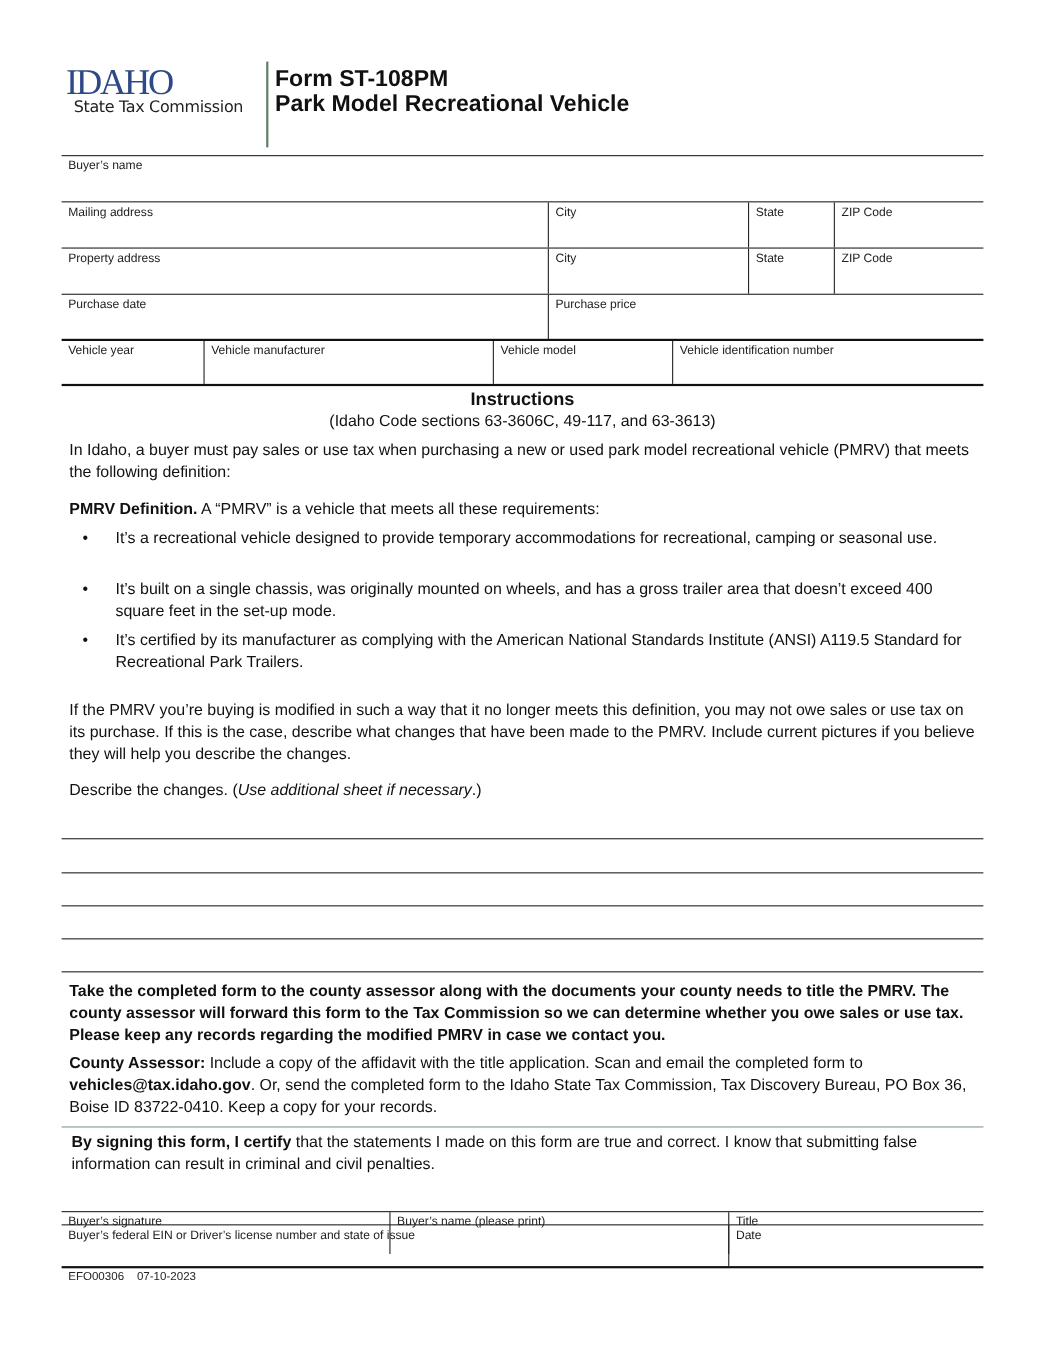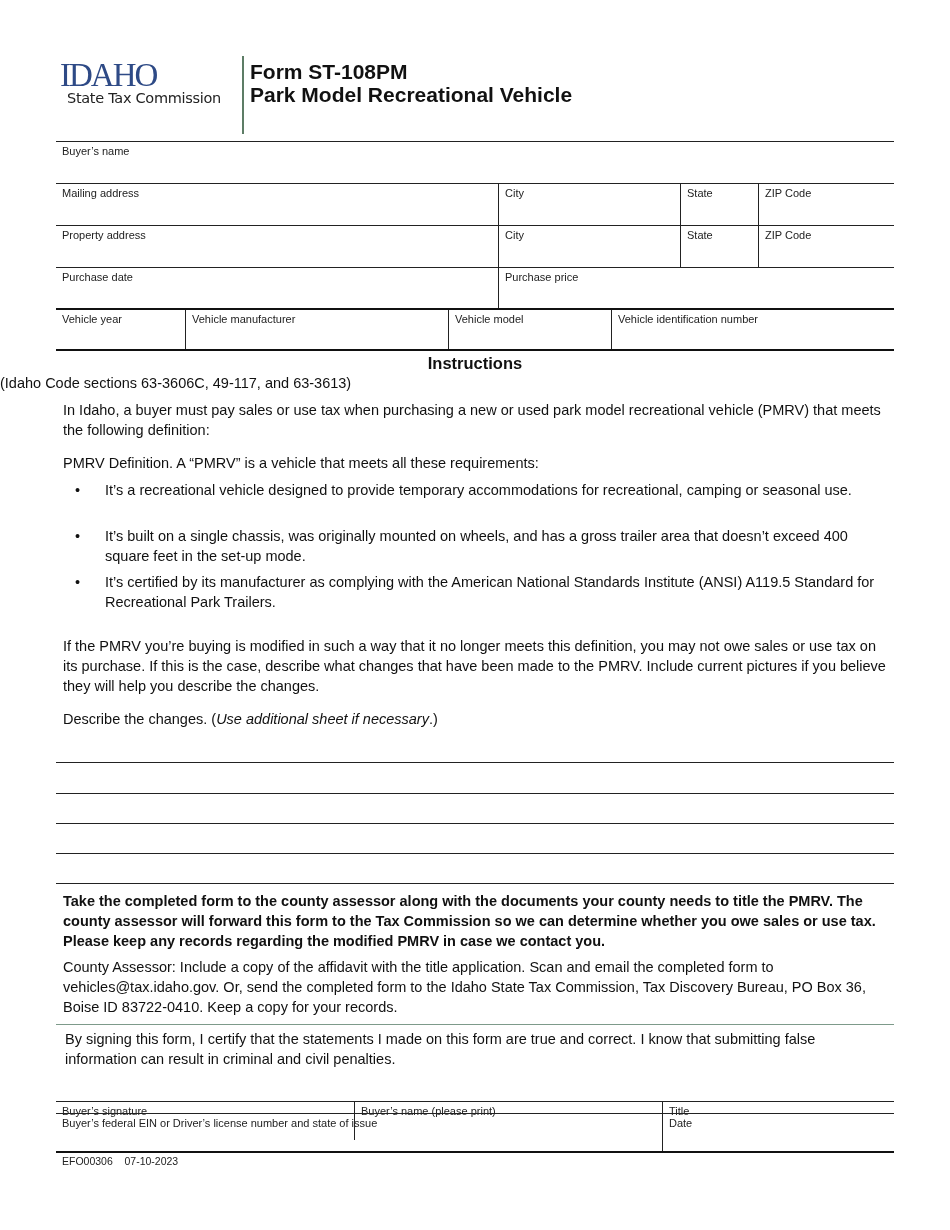--- a/index.html
+++ b/index.html
@@ -15,26 +15,26 @@
   .form-title { position: absolute; left: 190px; top: 4px; font-weight: bold; font-size: 21px; line-height: 23px; color: #111; }
 
   
   .grid { position: absolute; left: 56px; width: 838px; }
   .row { position: absolute; left: 0; width: 838px; border-top: 1px solid #222; }
   .cell { position: absolute; top: 0; height: 100%; padding: 3px 6px; font-size: 11px; color: #222; }
   .cell.bl { border-left: 1px solid #222; }
 
   
   .instr-title { position: absolute; left: 0; width: 950px; top: 354px; text-align: center; font-weight: bold; font-size: 16.5px; }
-  .instr-sub { position: absolute; left: 0; width: 950px; top: 375px; font-size: 14.5px; }
+  .instr-sub { position: absolute; left: 0; width: 950px; top: 375px; text-align: center; font-size: 14.5px; }
   .para { position: absolute; left: 63px; width: 830px; font-size: 14.5px; line-height: 20px; }
   .bullet { position: absolute; left: 75px; width: 820px; font-size: 14.5px; line-height: 20px; }
   .bullet .dot { position: absolute; left: 0; top: 0; }
   .bullet .btxt { position: absolute; left: 30px; width: 780px; }
-  b, .bold { font-weight: normal; }
+  b, .bold { font-weight: bold; }
   i { font-style: italic; }
 
   .line { position: absolute; left: 56px; width: 838px; height: 1px; background: #222; }
   .sep-green { position: absolute; left: 56px; width: 838px; height: 1px; background: #7d9a8a; }
 
   .cert { position: absolute; left: 65px; width: 825px; top: 1029px; font-size: 14.5px; line-height: 20px; }
 
   .footer-code { position: absolute; left: 62px; top: 1155px; font-size: 10.5px; color: #222; }
 </style>
 </head>

